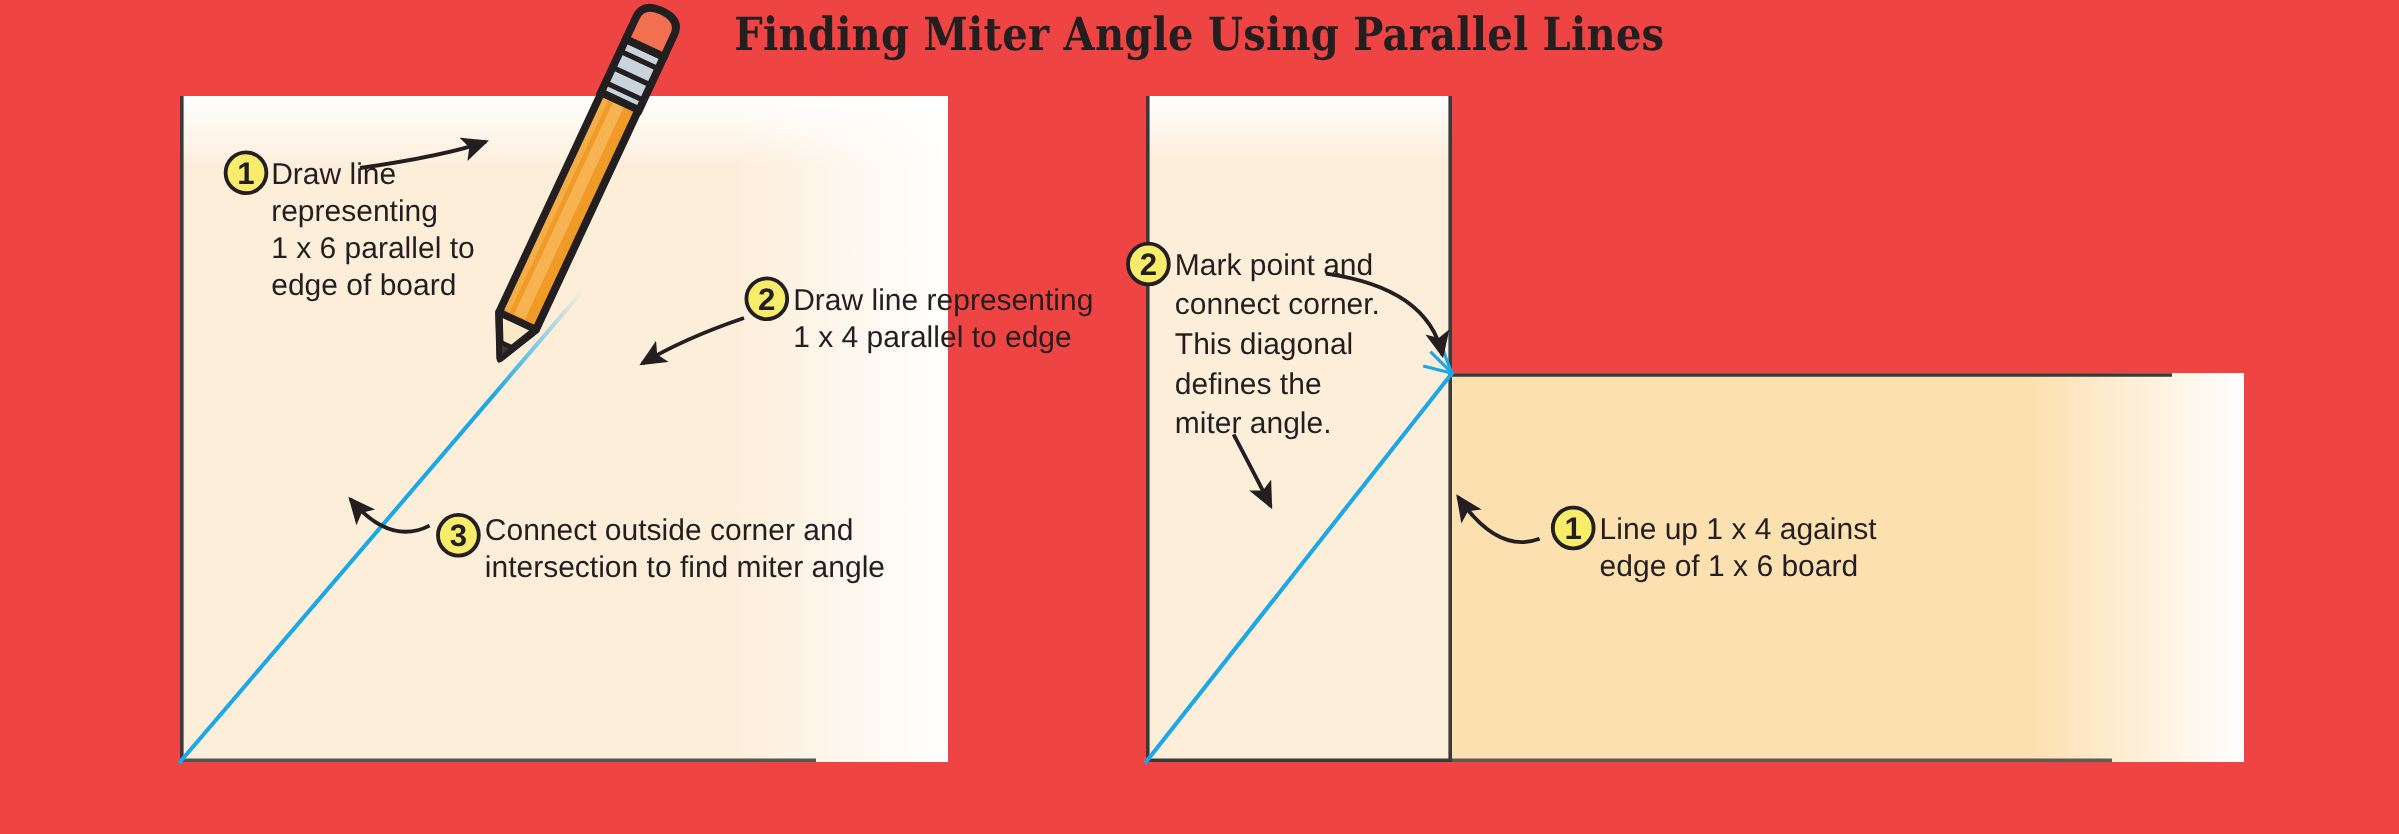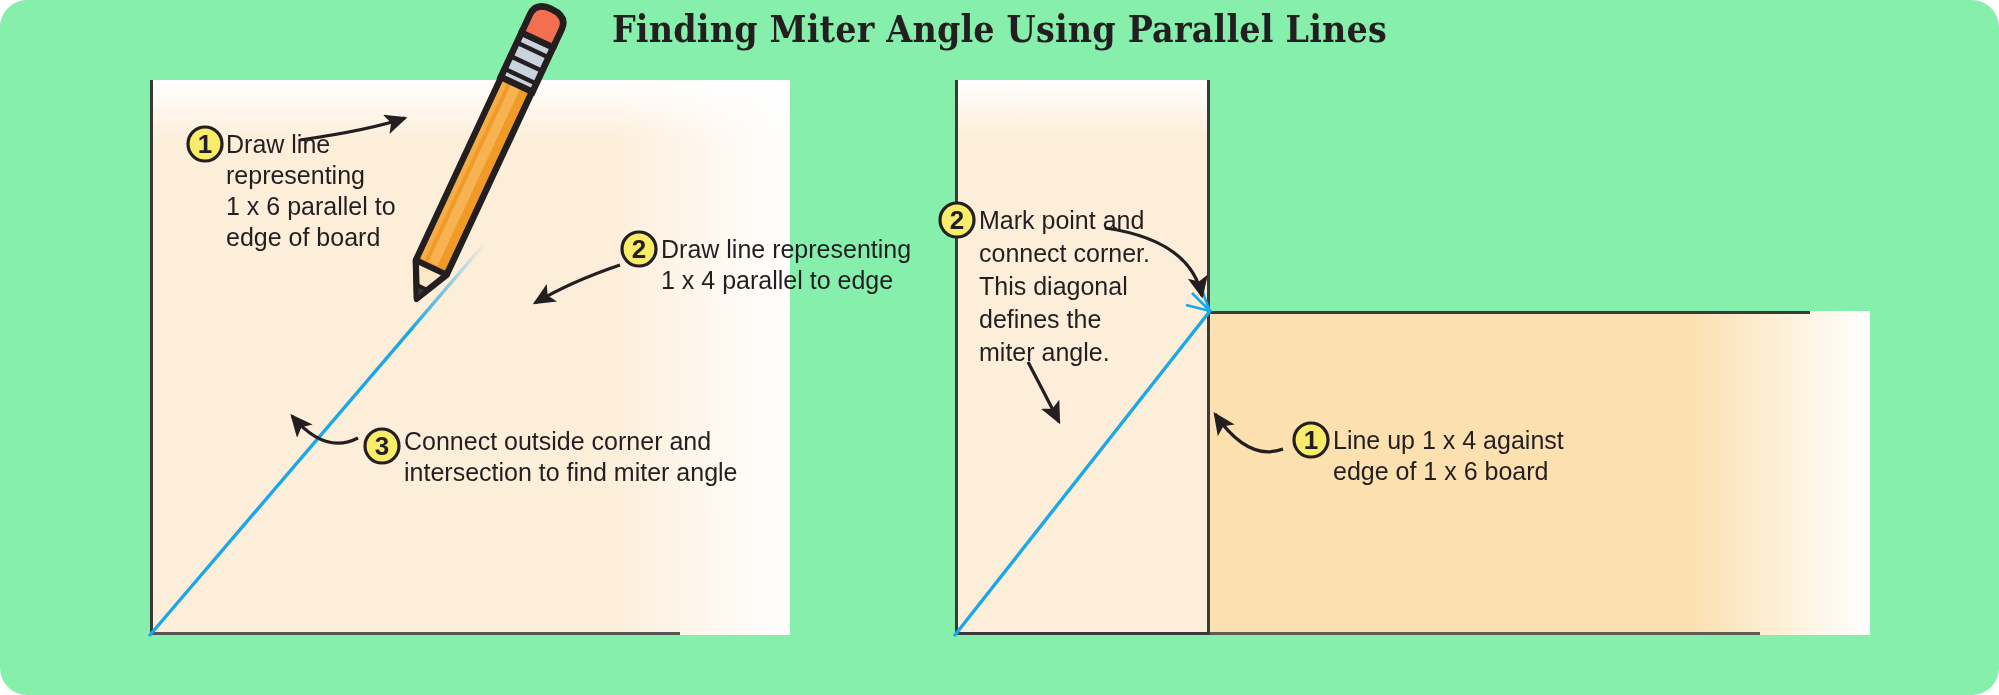--- a/index.html
+++ b/index.html
@@ -11,22 +11,21 @@
     width: 1999px;
     height: 695px;
     overflow: hidden;
     font-family: "Liberation Sans", sans-serif;
     position: relative;
   }
   #page-root {
     position: relative;
     width: 1999px;
     height: 695px;
-    background: #86efac;
-    border-radius: 27px;
+    background: #ef4444;
   }
   .page-title {
     position: absolute;
     top: 6px;
     left: 0;
     width: 1999px;
     text-align: center;
     font-family: "DejaVu Serif", serif;
     font-weight: 700;
     font-size: 38px;

